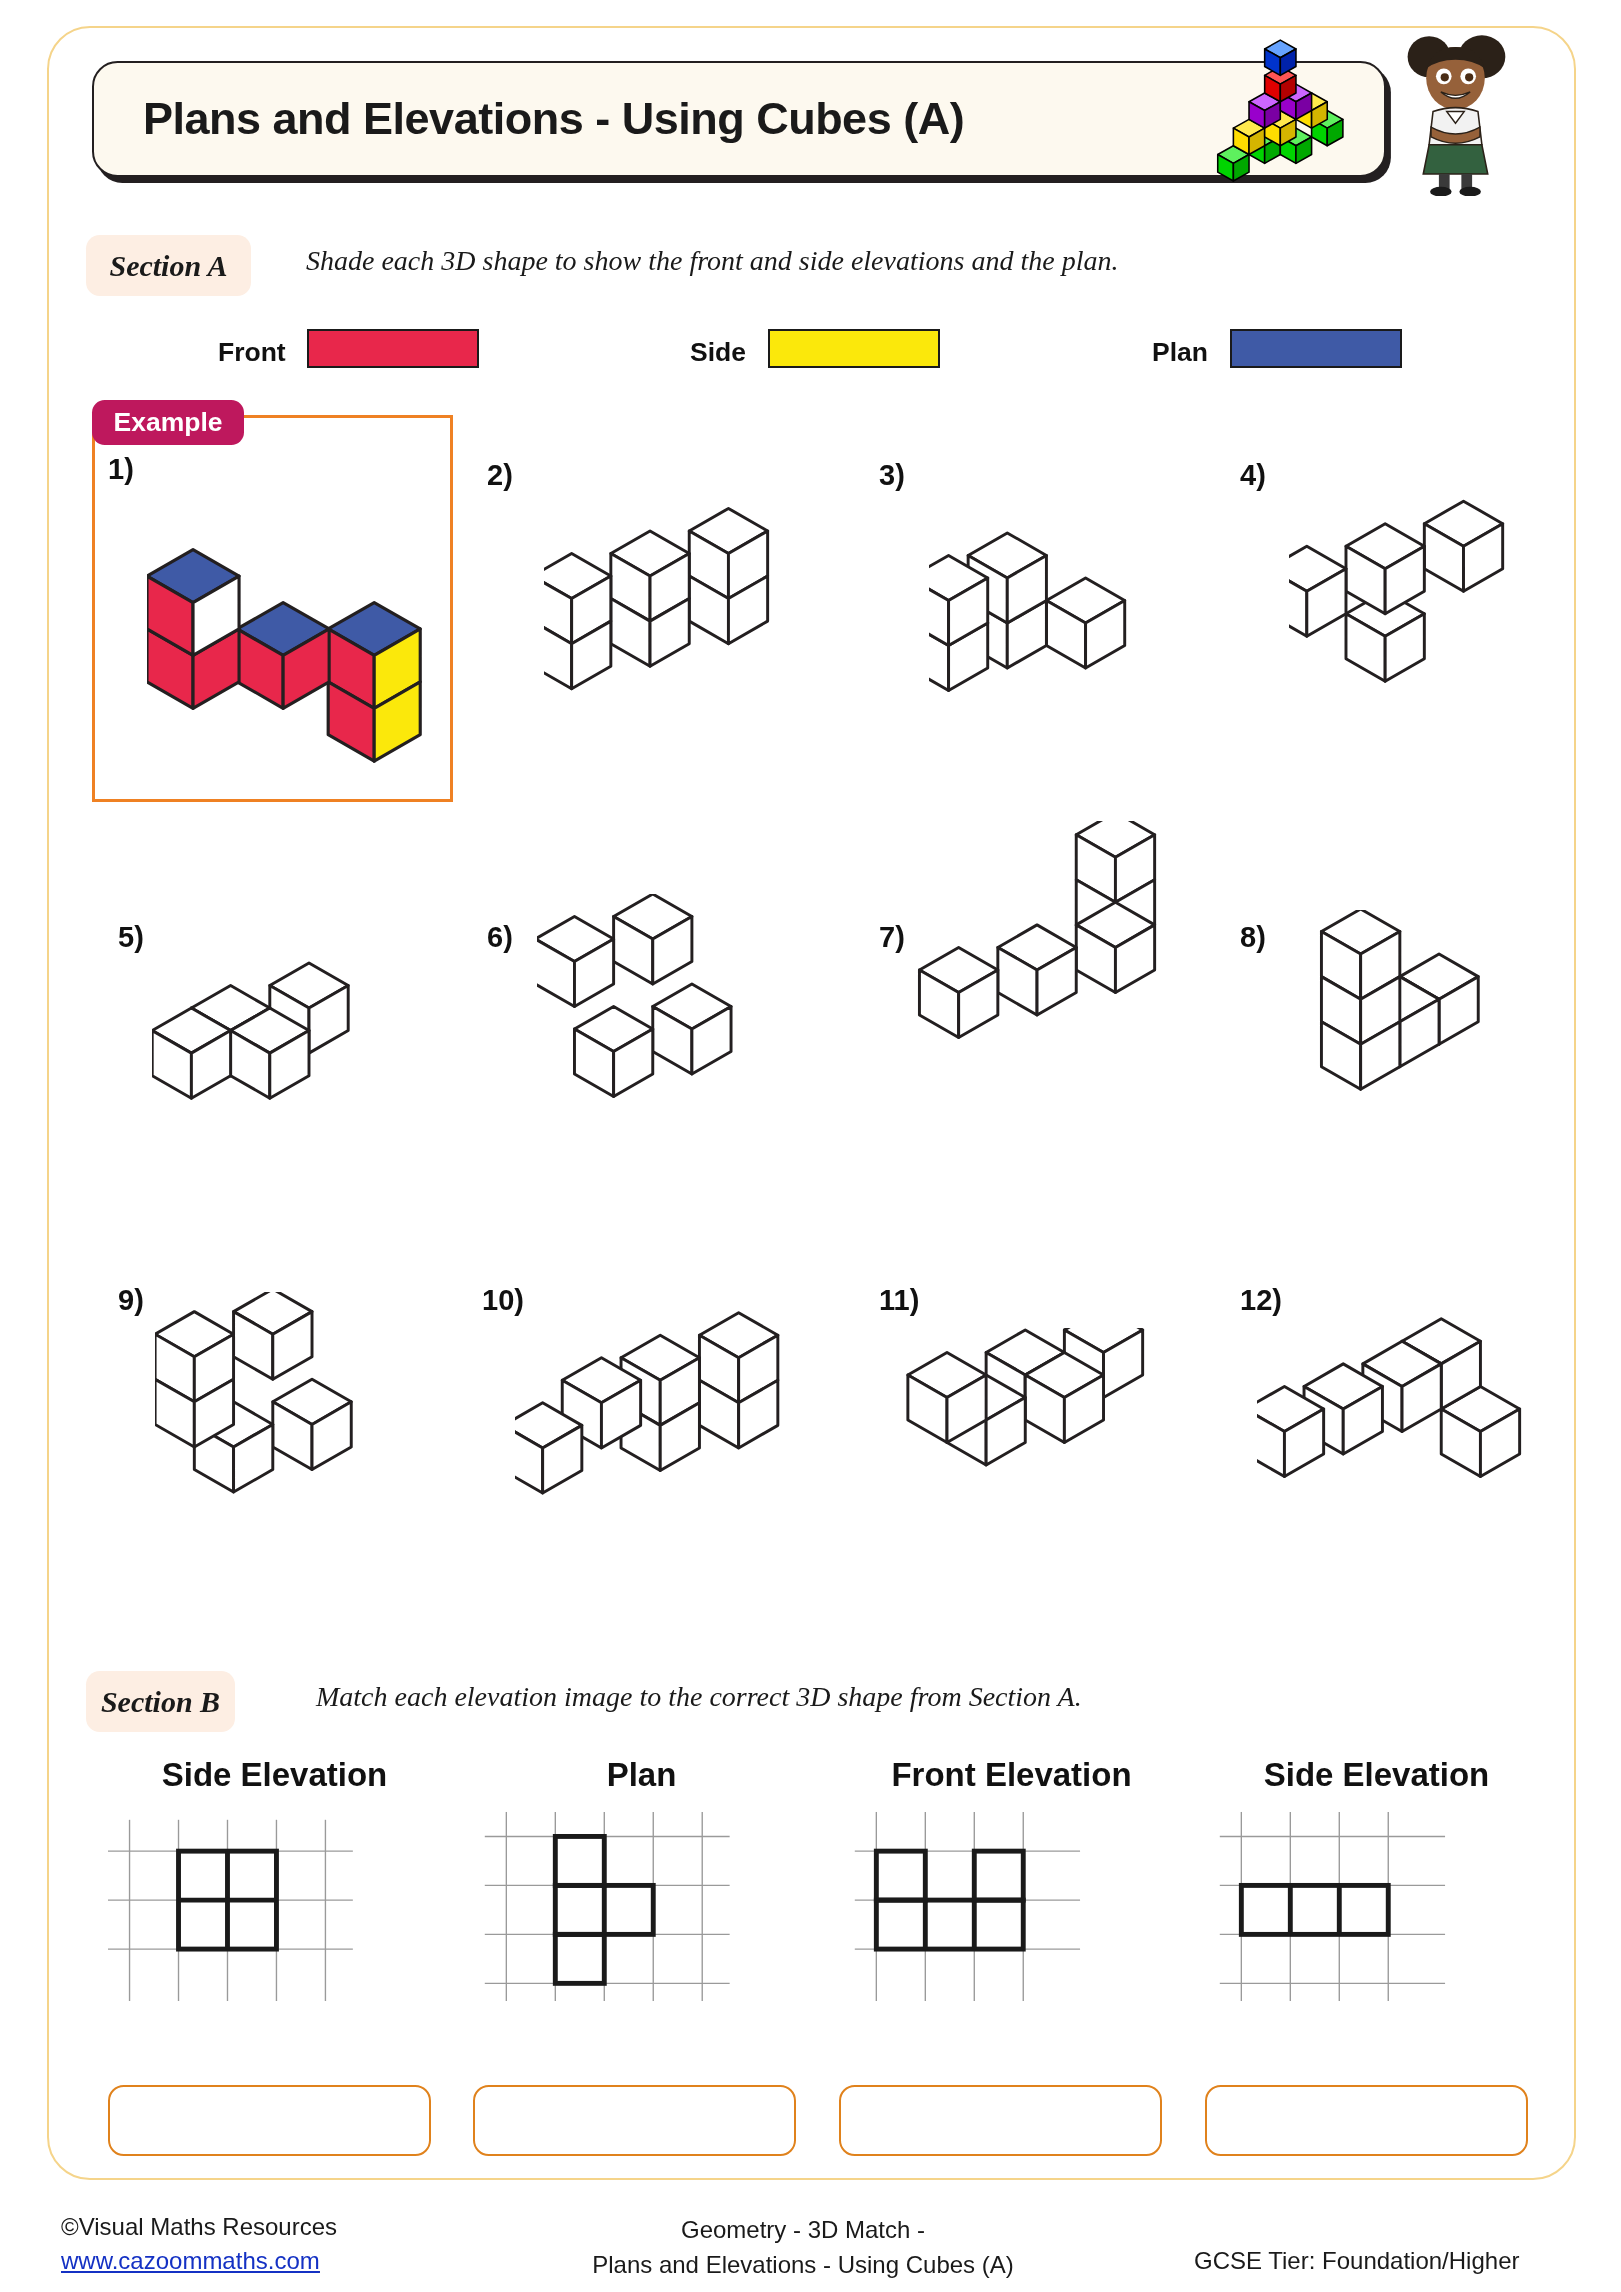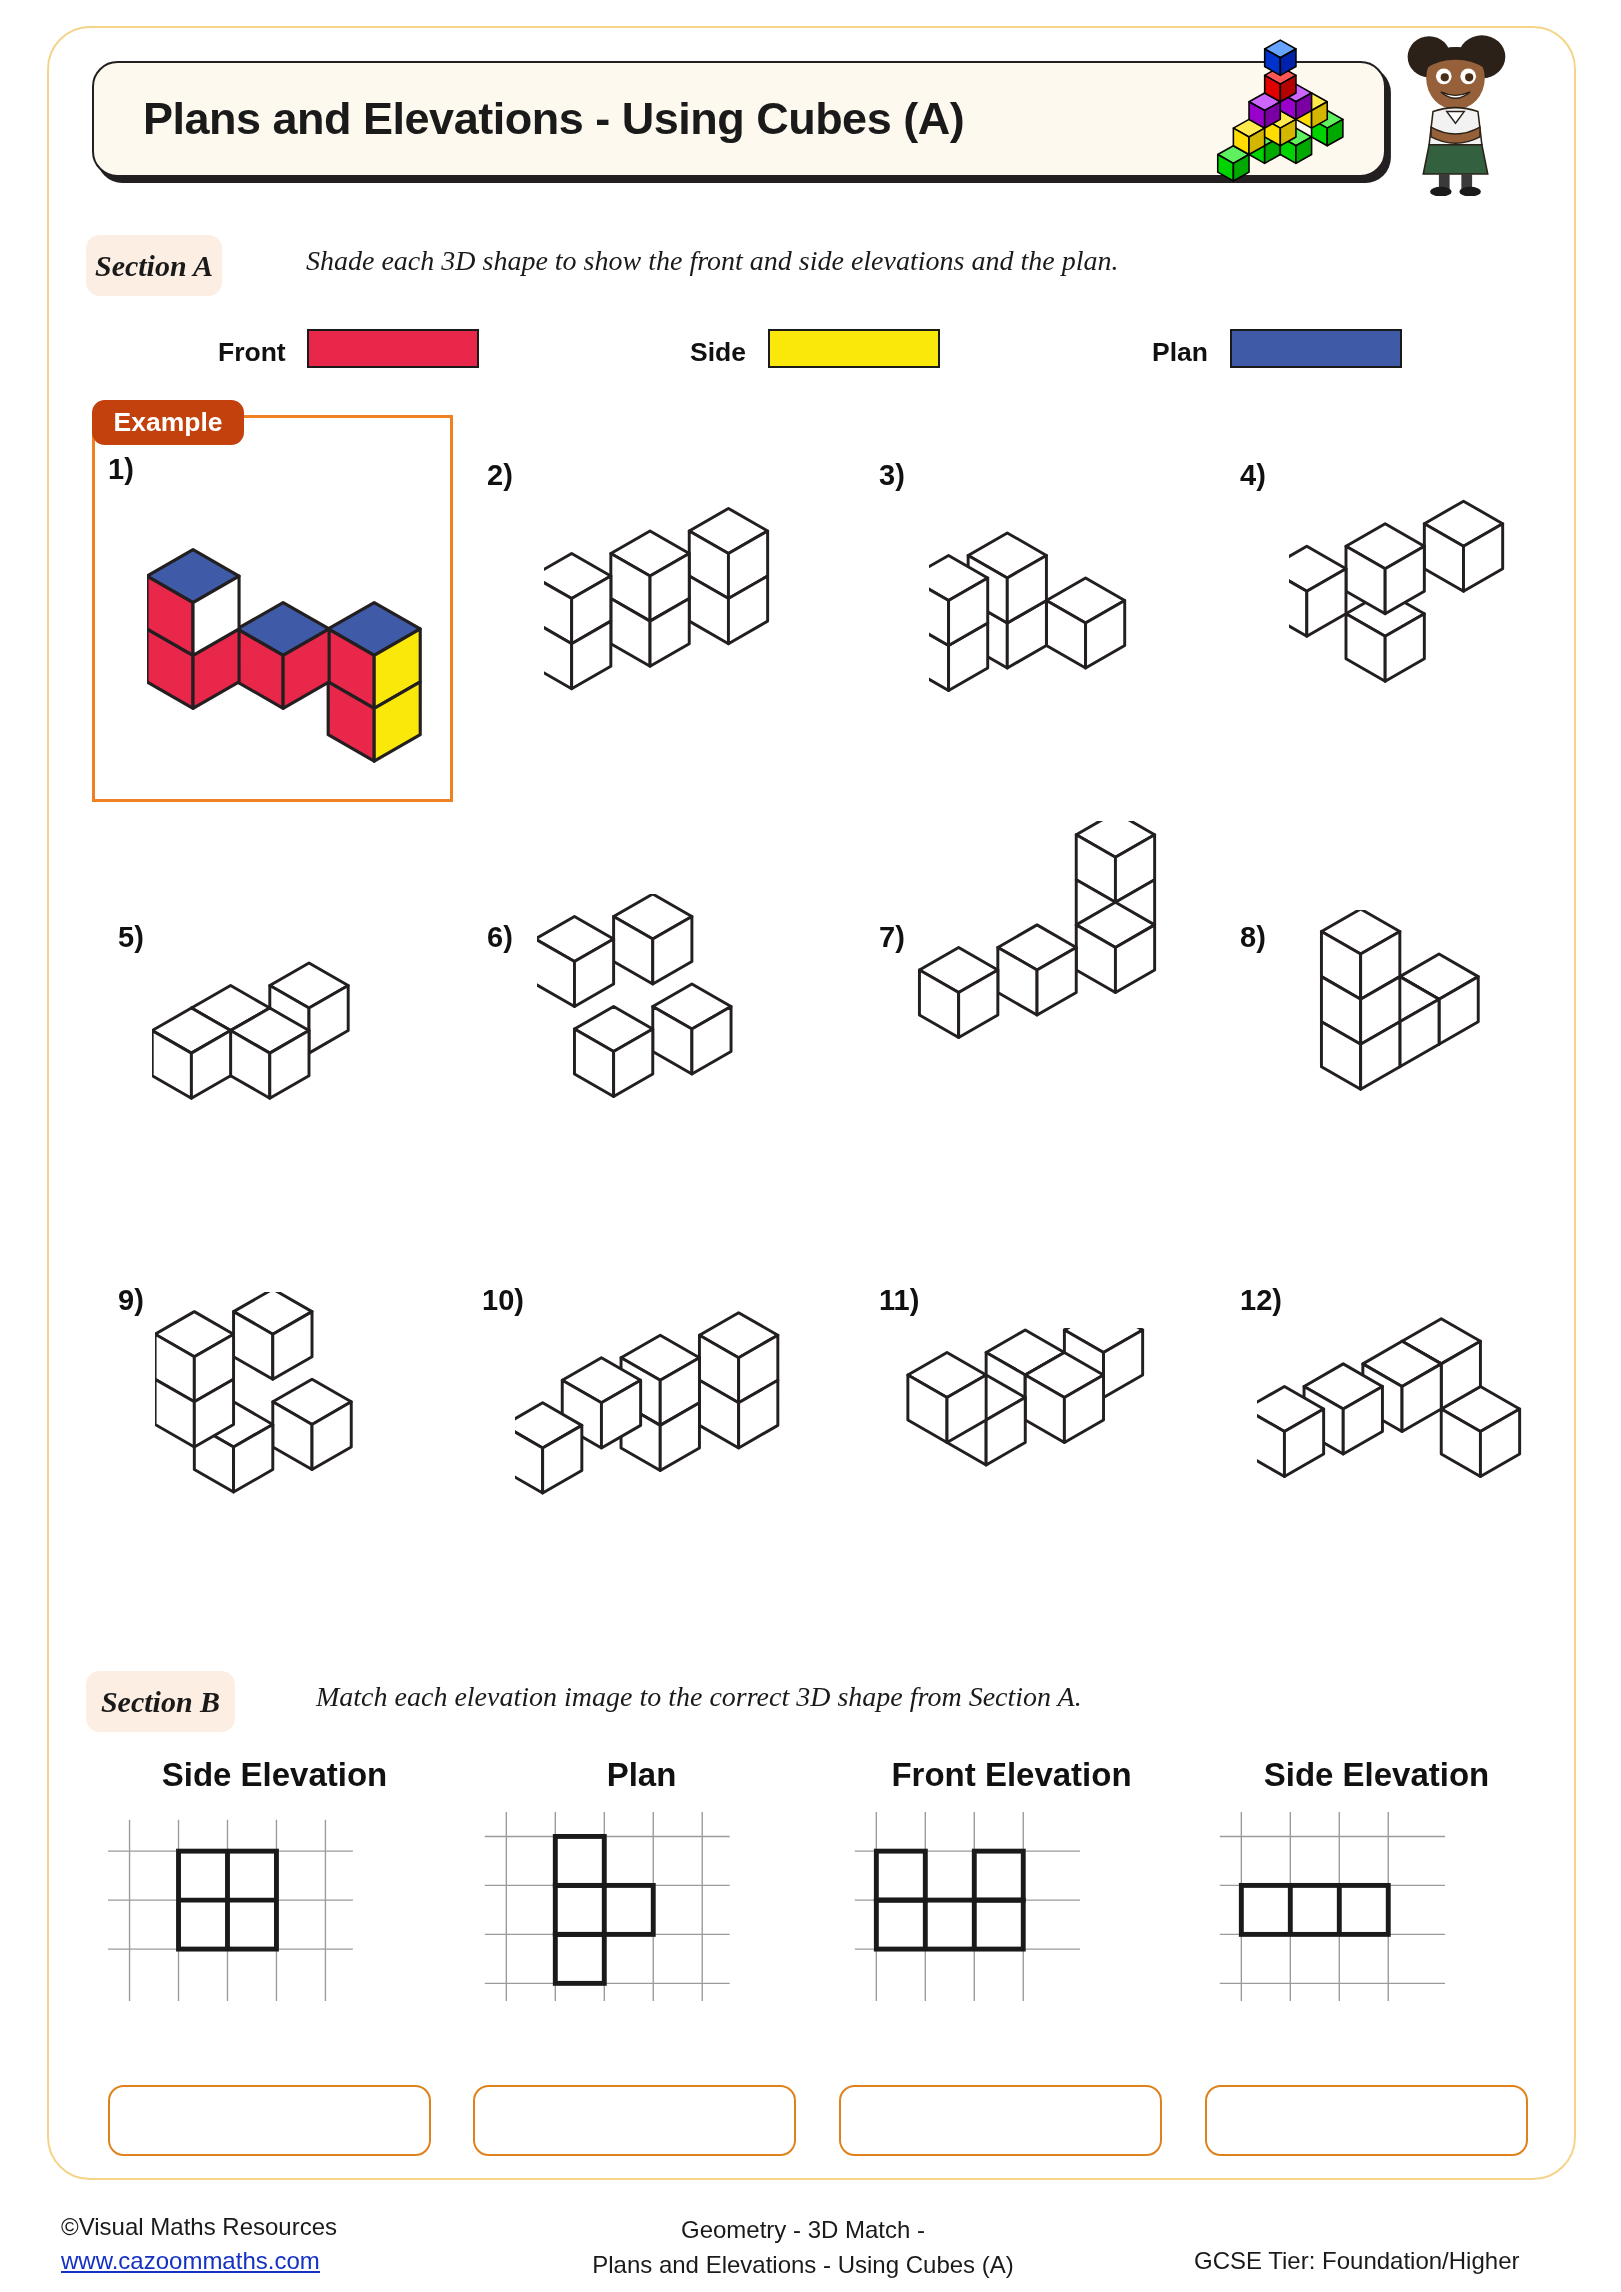--- a/index.html
+++ b/index.html
@@ -99,21 +99,21 @@
     left: 92px; top: 415px;
     width: 361px; height: 387px;
     border: 3.9px solid #ef8123;
     background: #ffffff;
   }
   .example-tag {
     position: absolute;
     left: 92px; top: 400px;
     height: 45px;
     padding: 0 21.6px;
-    background: #c2410c;
+    background: #be185d;
     border-radius: 12.7px;
     display: flex; align-items: center;
     color: #ffffff; font-weight: bold; font-size: 26.5px;
   }
   .qnum {
     position: absolute;
     font-size: 29px; font-weight: bold; color: #111;
   }
   .shape-svg { position: absolute; }
 
@@ -240,21 +240,21 @@
 
     <path d="M38 118 l54 0 l6 30 l-66 0 z" fill="#33613f" stroke="#2b2118" stroke-width="1.6"></path>
 
     <rect x="48" y="148" width="11" height="16" fill="#3a3a3a"></rect>
     <rect x="71" y="148" width="11" height="16" fill="#3a3a3a"></rect>
     <ellipse cx="50" cy="166" rx="11" ry="5" fill="#1a1a1a"></ellipse>
     <ellipse cx="80" cy="166" rx="11" ry="5" fill="#1a1a1a"></ellipse>
   </g>
 </svg>
 
-<div class="section-pill" style="left:86px; top:235px; width:136px; height:61px;">
+<div class="section-pill" style="left:86px; top:235px; width:165px; height:61px;">
   <span>Section A</span>
 </div>
 <div class="section-instr" style="left:306px; top:245px;">Shade each 3D shape to show the front and side elevations and the plan.</div>
 
 <div class="legend-item" style="left:218px; top:329px;">
   <div class="legend-label">Front</div>
   <div class="legend-swatch" id="sw0" style="background: rgb(232, 39, 75);"></div>
 </div>
 <div class="legend-item" style="left:690px; top:329px;">
   <div class="legend-label">Side</div>

